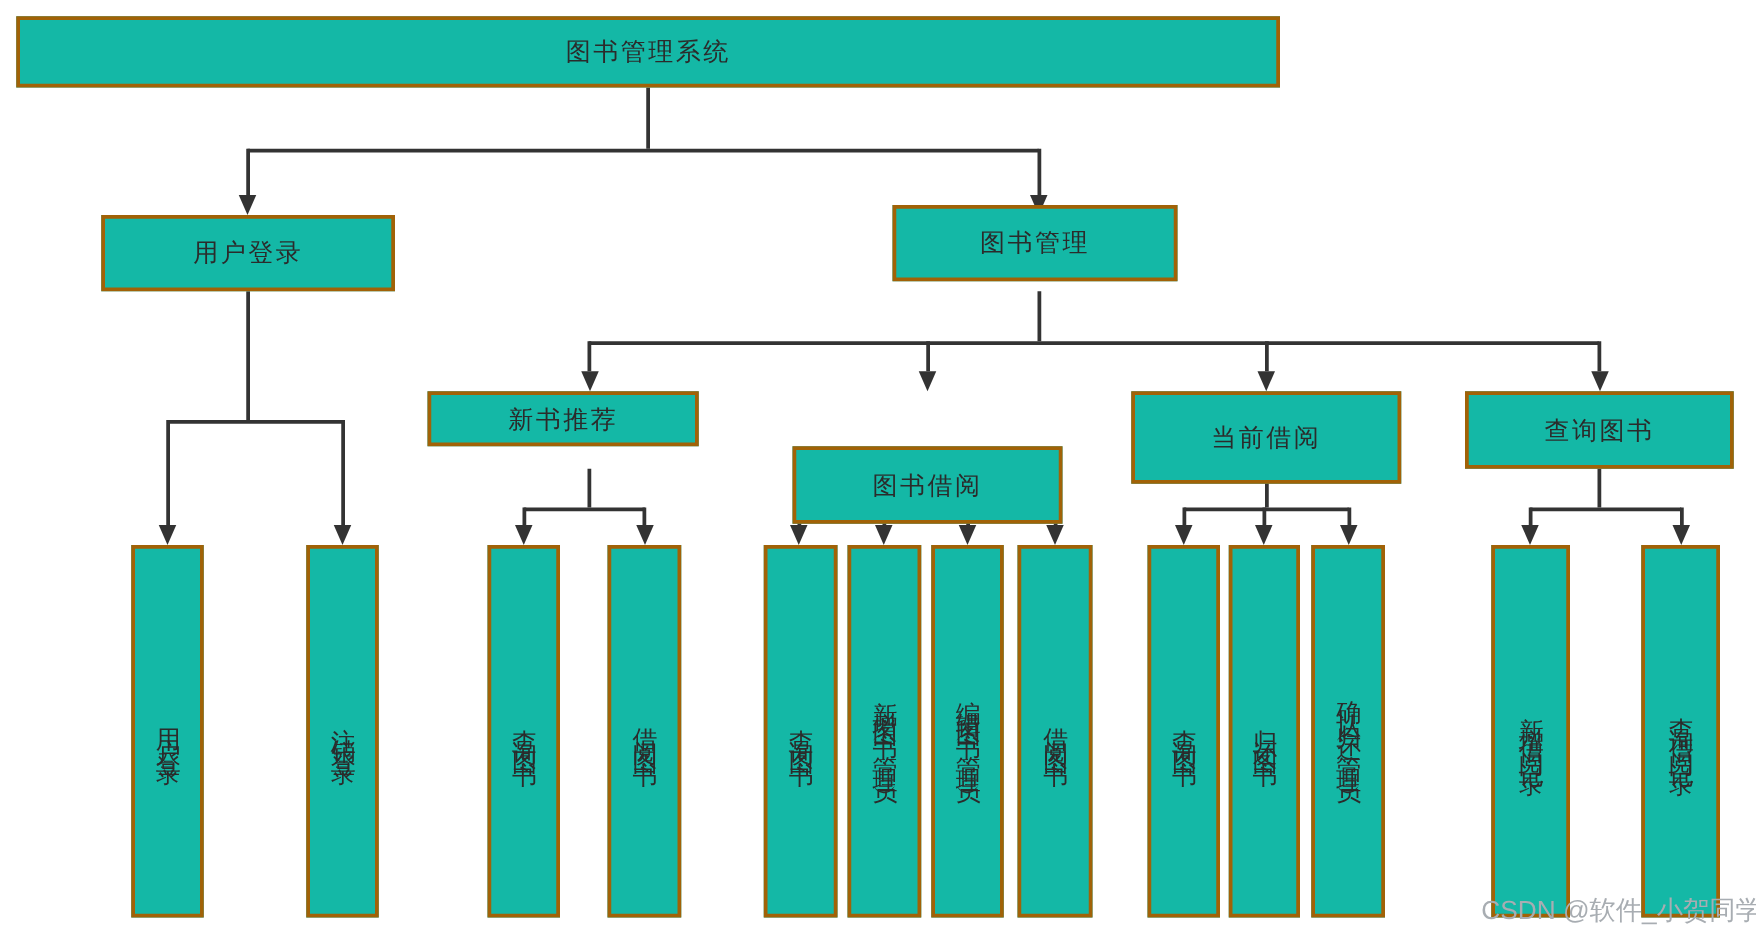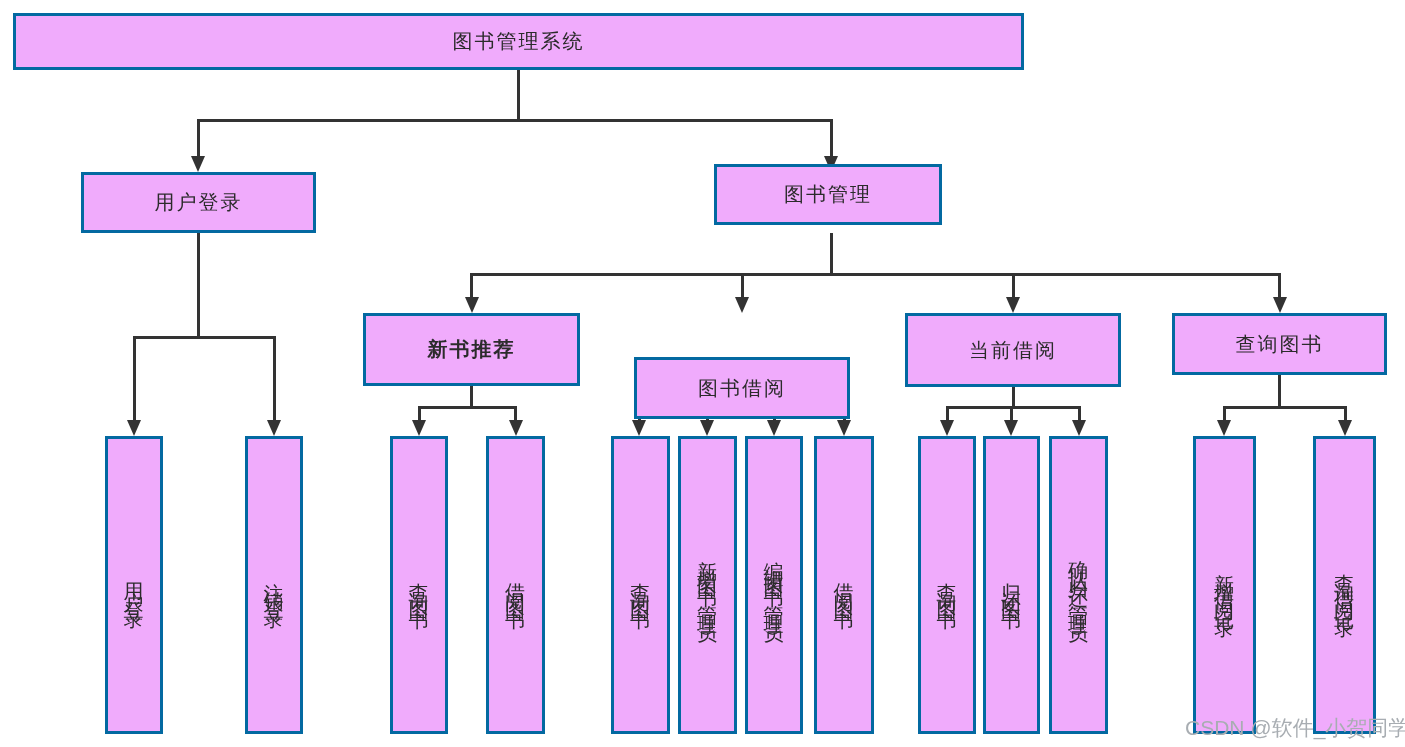--- a/index.html
+++ b/index.html
@@ -1,21 +1,21 @@
 <!DOCTYPE html>
 <html><head>
 <meta charset="utf-8">
 <style>
   html,body{margin:0;padding:0;background:#ffffff;}
   .canvas{
     position:relative;width:1405px;height:747px;background:#ffffff;overflow:hidden;
     font-family:"Liberation Sans","DejaVu Sans",sans-serif;color:#2b2b2b;
   }
   .node{
-    position:absolute;box-sizing:border-box;border:3px solid #0369a1;background:#f0abfc;
+    position:absolute;box-sizing:border-box;border:3px solid #a16207;background:#14b8a6;
     display:flex;align-items:center;justify-content:center;
   }
   .hnode span{font-size:20px;letter-spacing:2px;color:#2b2b2b;white-space:nowrap;}
   .vnode .vtext{
     writing-mode:vertical-rl;text-orientation:mixed;
     font-size:20px;letter-spacing:9px;line-height:1;color:#2b2b2b;
   }
   .vline,.hline{position:absolute;background:#333333;}
   .vline{width:3px;}
   .hline{height:3px;}
@@ -79,21 +79,21 @@
     <span>图书管理系统</span>
   </div>
 
   <div class="node hnode" style="left:81px;top:172px;width:235px;height:61px;">
     <span>用户登录</span>
   </div>
   <div class="node hnode" style="left:714px;top:164px;width:228px;height:61px;font-family:Liberation Serif, serif;">
     <span>图书管理</span>
   </div>
 
-  <div class="node hnode" style="left:363px;top:313px;width:217px;height:73px;font-weight:bold;">
+  <div class="node hnode" style="left:342px;top:313px;width:217px;height:44px;">
     <span>新书推荐</span>
   </div>
   <div class="node hnode" style="left:634px;top:313px;width:216px;height:62px;margin-top:44px;">
     <span>图书借阅</span>
   </div>
   <div class="node hnode" style="left:905px;top:313px;width:216px;height:74px;">
     <span>当前借阅</span>
   </div>
   <div class="node hnode" style="left:1172px;top:313px;width:215px;height:62px;">
     <span>查询图书</span>

